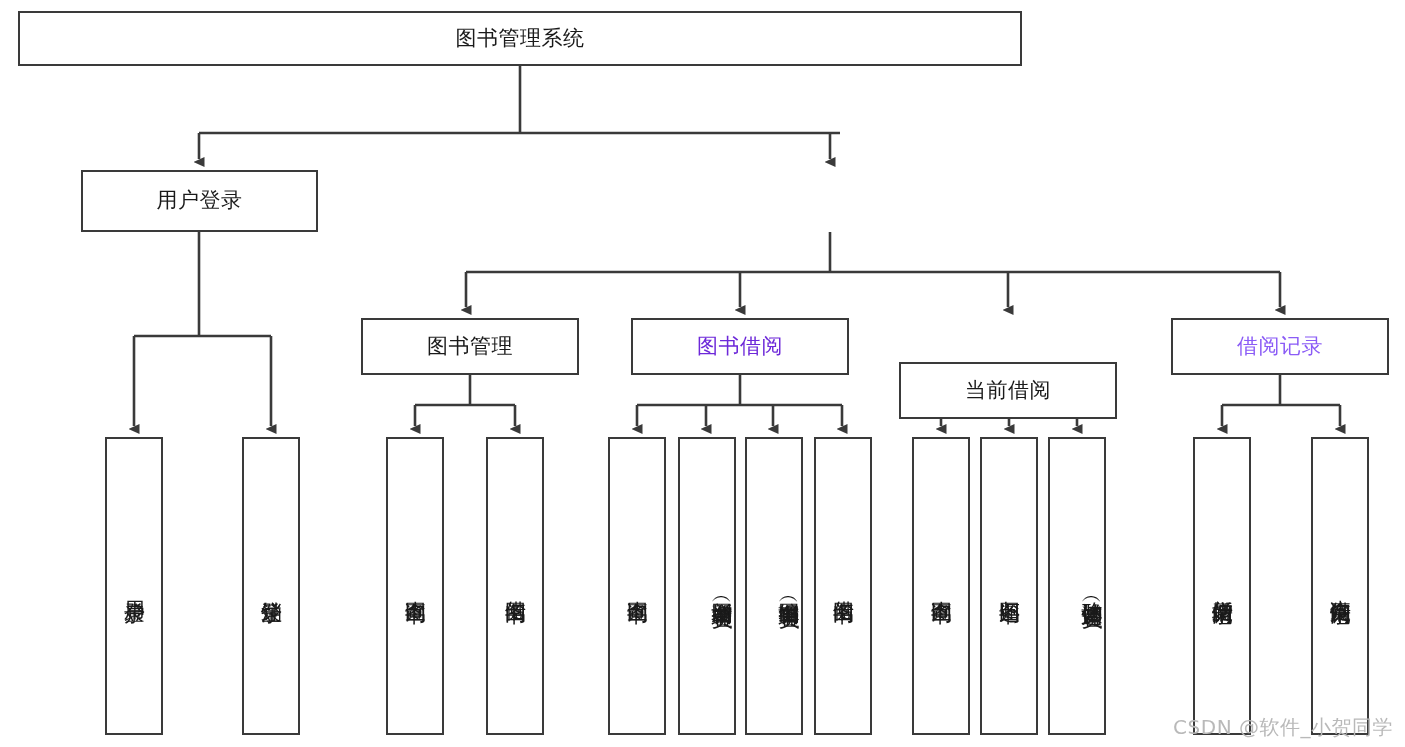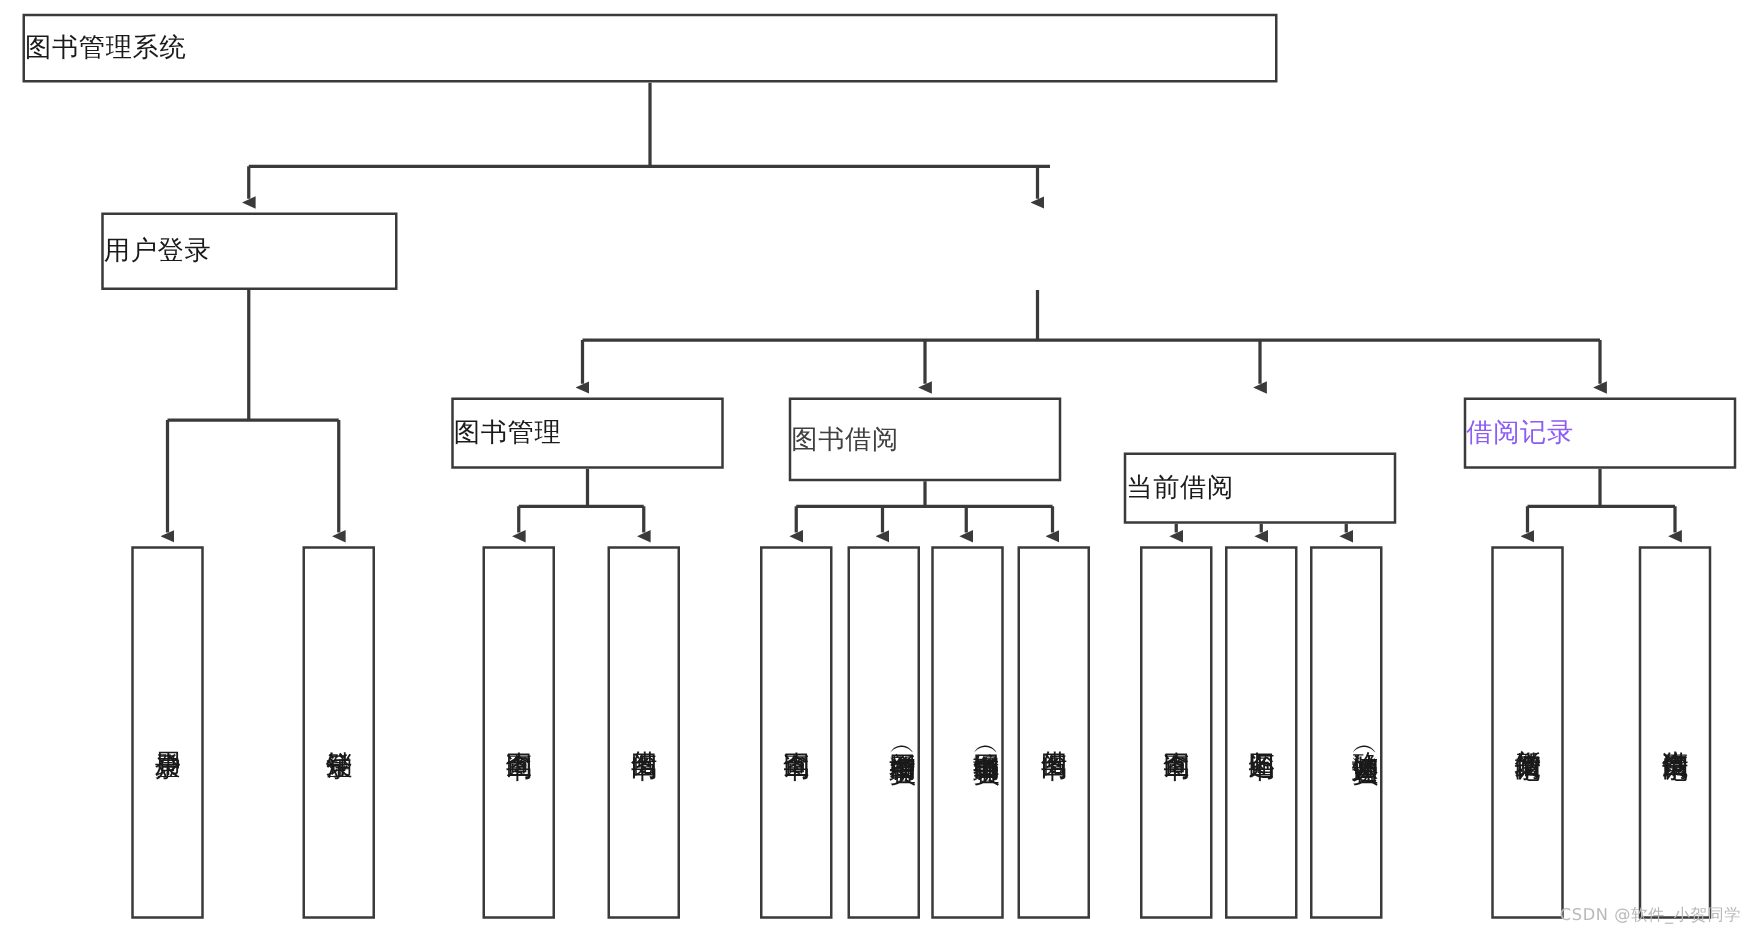--- a/index.html
+++ b/index.html
@@ -26,20 +26,21 @@
     height: 747px;
     pointer-events: none;
   }
   .node {
     position: absolute;
     box-sizing: border-box;
     background: #ffffff;
     border: 2.5px solid #3a3a3a;
     display: flex;
     align-items: center;
+    justify-content: center;
     color: #1a1a1a;
   }
   .node-h {
     font-size: 21px;
     letter-spacing: 0.5px;
     line-height: 1.1;
     white-space: nowrap;
   }
   .node-v {
     writing-mode: vertical-rl;
@@ -54,21 +55,21 @@
     overflow: hidden;
   }
   .node-v.centered {
     align-items: center;
     padding-top: 0;
   }
   .watermark {
     position: absolute;
     right: 12px;
     bottom: 6px;
-    font-size: 13px;
+    font-size: 20px;
     color: #b9b9b9;
     letter-spacing: 0.5px;
     white-space: nowrap;
     user-select: none;
   }
 </style>
 </head>
 <body>
 
 <div id="canvas" style="background: rgb(255, 255, 255);">
@@ -127,21 +128,21 @@
     <span>图书管理系统</span>
   </div>
 
   <div class="node node-h" style="left: 81px; top: 170px; width: 237px; height: 62px; border-color: rgb(58, 58, 58); color: rgb(26, 26, 26); background: rgb(255, 255, 255);">
     <span>用户登录</span>
   </div>
 
   <div class="node node-h" style="left: 361px; top: 318px; width: 218px; height: 57px; border-color: rgb(58, 58, 58); color: rgb(26, 26, 26); background: rgb(255, 255, 255);">
     <span>图书管理</span>
   </div>
-  <div class="node node-h" style="left: 631px; top: 318px; width: 218px; height: 67px; border-color: rgb(58, 58, 58); color: #404040; background: rgb(255, 255, 255);">
+  <div class="node node-h" style="left: 631px; top: 318px; width: 218px; height: 57px; border-color: rgb(58, 58, 58); color: #6d28d9; background: rgb(255, 255, 255);">
     <span>图书借阅</span>
   </div>
   <div class="node node-h" style="left: 899px; top: 318px; width: 218px; height: 57px; border-color: rgb(58, 58, 58); color: rgb(26, 26, 26); background: rgb(255, 255, 255); margin-top: 44px;">
     <span>当前借阅</span>
   </div>
   <div class="node node-h" style="left: 1171px; top: 318px; width: 218px; height: 57px; border-color: rgb(58, 58, 58); color: #8b5cf6; background: rgb(255, 255, 255);">
     <span>借阅记录</span>
   </div>
 
   <div class="node node-v centered" style="left: 105px; top: 437px; width: 58px; height: 298px; border-color: rgb(58, 58, 58); color: rgb(26, 26, 26); background: rgb(255, 255, 255);">

